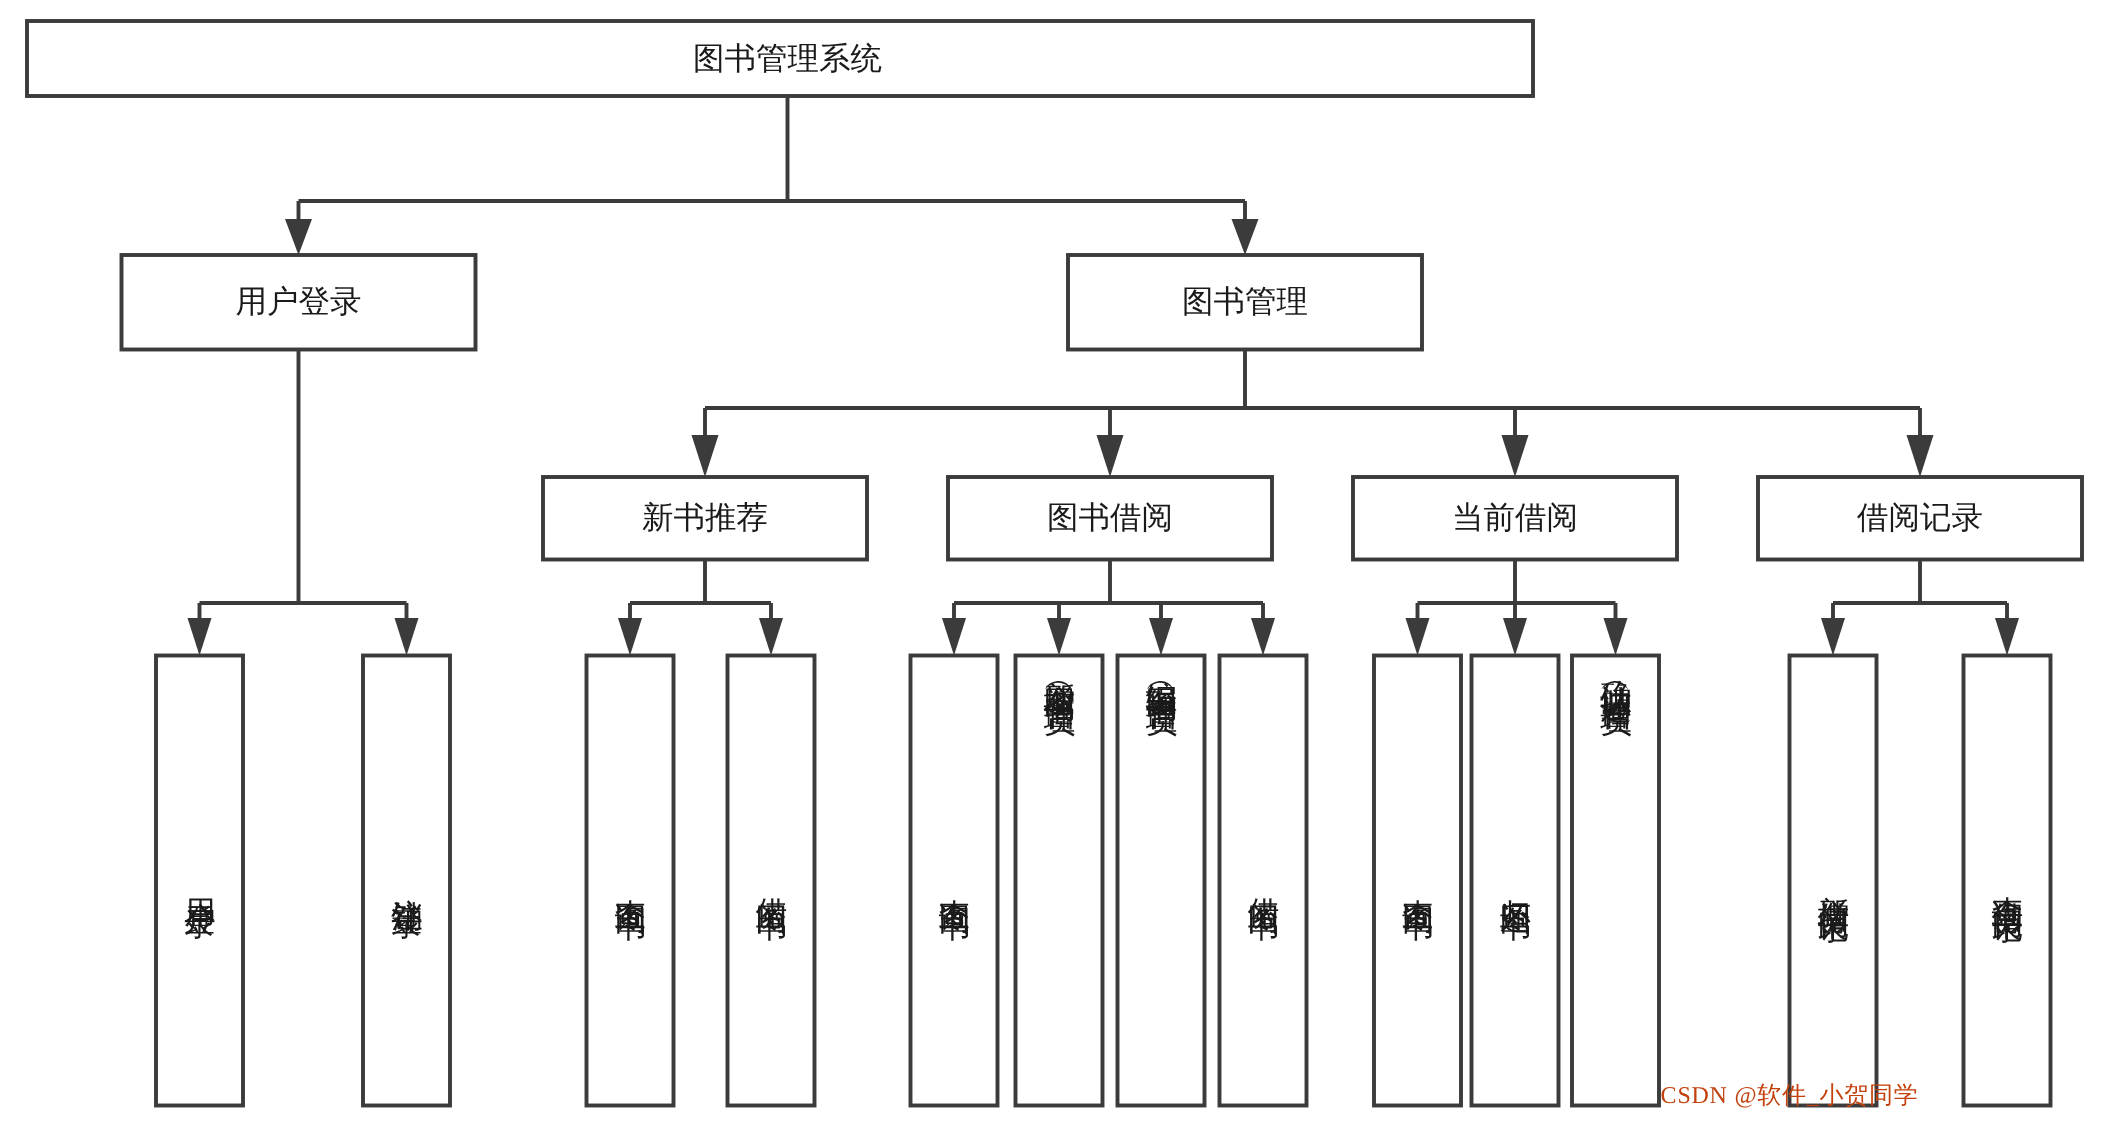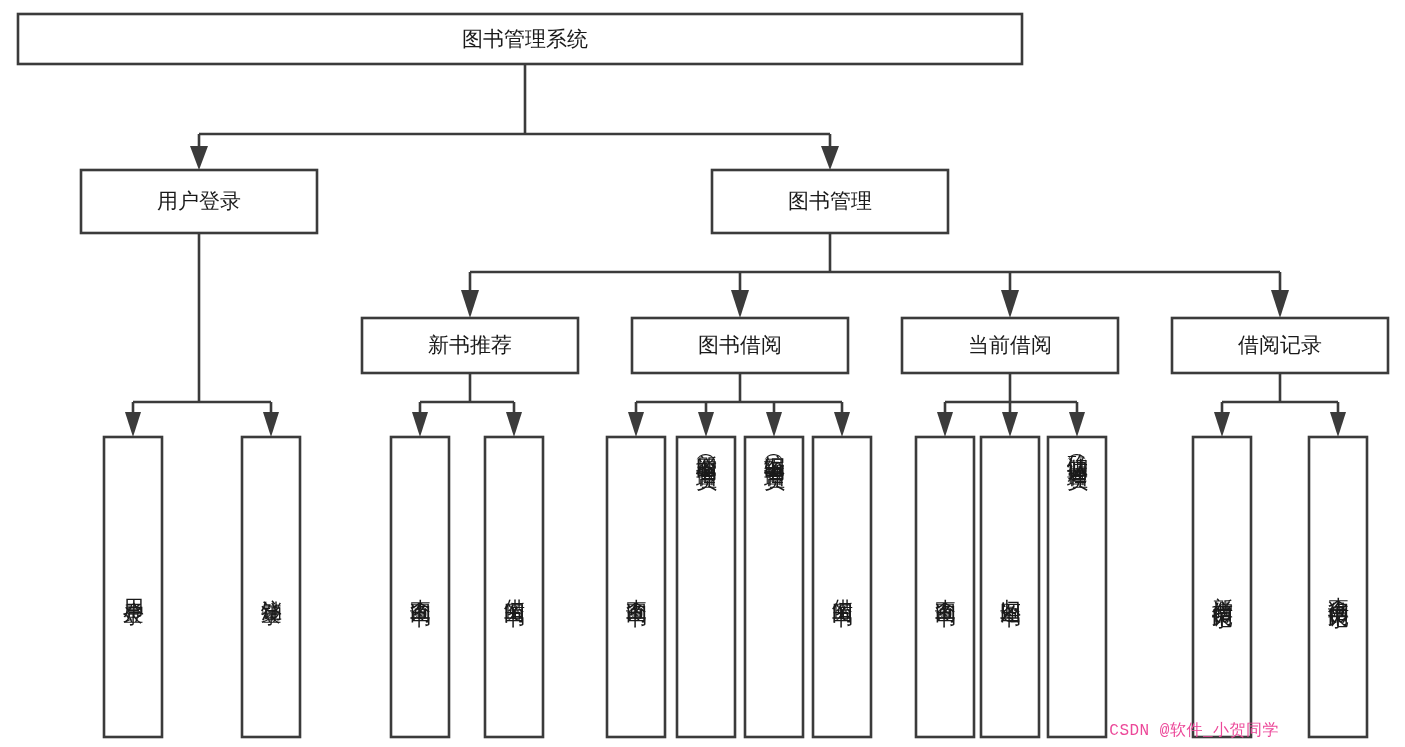--- a/index.html
+++ b/index.html
@@ -72,23 +72,23 @@
     line-height: 1.18;
     letter-spacing: 2.5px;
     color: #1a1a1a;
     white-space: nowrap;
     text-align: center;
   }
   .watermark {
     position: absolute;
     right: 10px;
     bottom: 6px;
-    font-family: Liberation Mono, monospace;
+    font-family: Liberation Serif, serif;
     font-size: 16px;
-    color: #ec4899;
+    color: #c2410c;
     white-space: nowrap;
     letter-spacing: 0.5px;
   }
 </style>
 </head>
 <body>
 
 <div id="diagram-root">
 
   <svg id="diagram-canvas" viewBox="0 0 1405 747" xmlns="http://www.w3.org/2000/svg">

